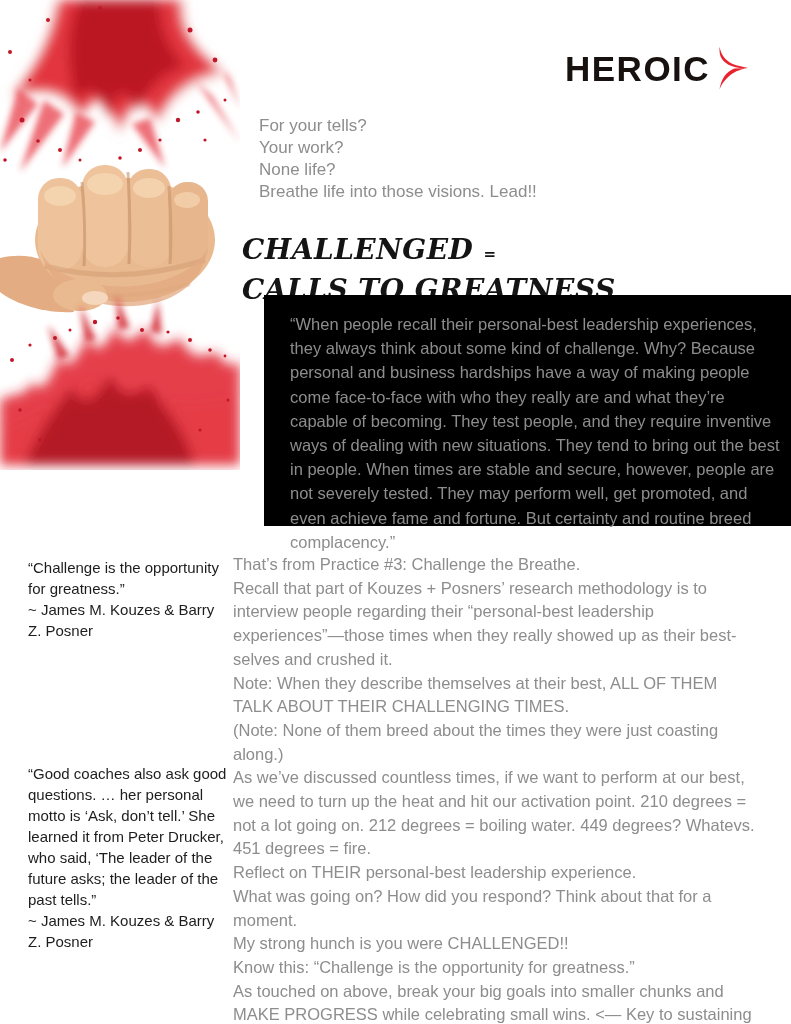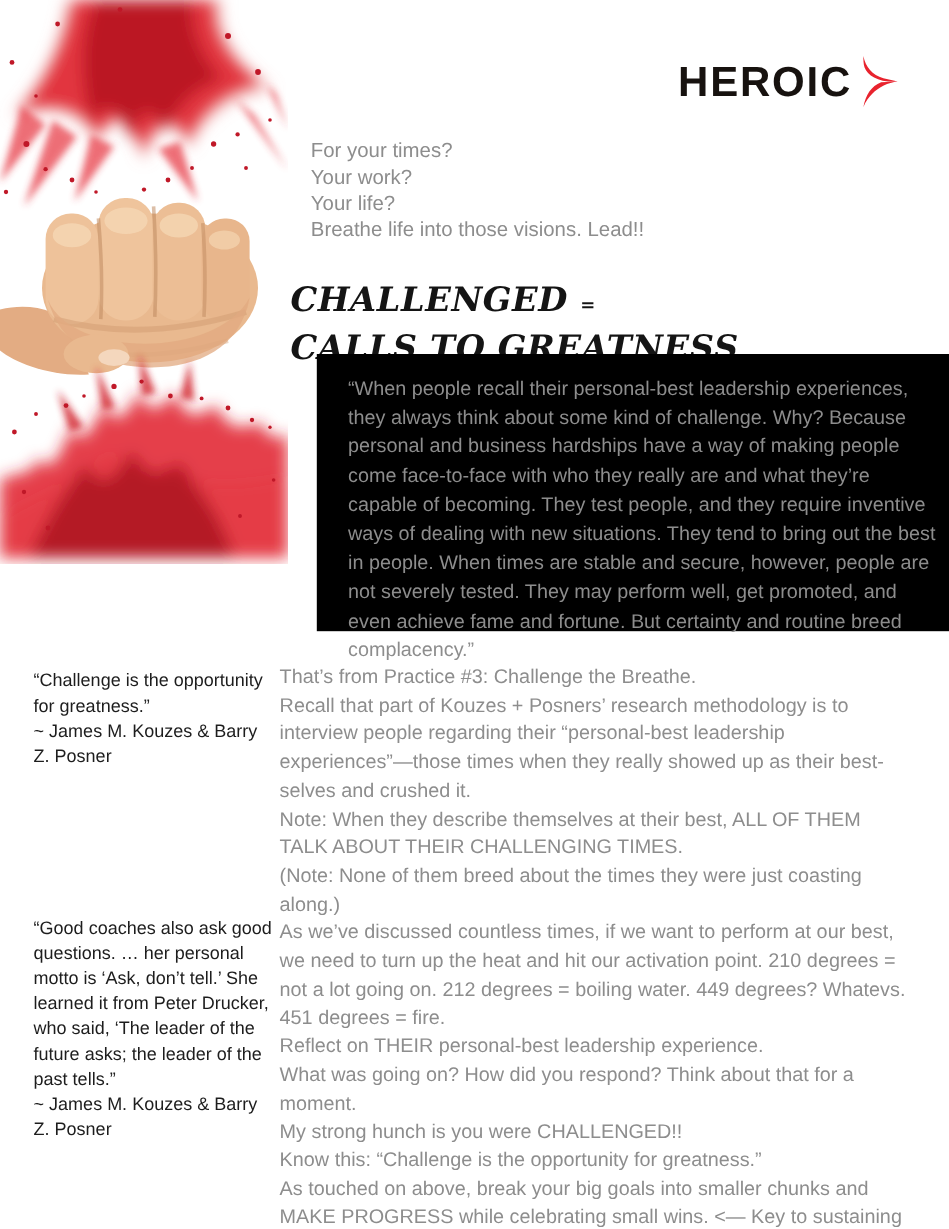--- a/index.html
+++ b/index.html
@@ -145,23 +145,23 @@
     <span class="logo-text">HEROIC</span>
     <span class="logo-mark">
       <svg viewBox="0 0 40 46" width="37" height="46" aria-hidden="true">
         <path d="M7,0 C9,10 15,17 25,20 L38,23 C21,24 11,18 8,10 C7,7 7,3 7,0 Z" fill="#e8232e"></path>
         <path d="M38,23 C29,24 21,28 15,34 C12,37 9,41 7,46 C9,35 14,27 23,23.5 Z" fill="#e8232e"></path>
       </svg>
     </span>
   </div>
 
   <div class="intro">
-    <div>For your times?</div>
+    <div>For your tells?</div>
     <div>Your work?</div>
-    <div>Your life?</div>
+    <div>None life?</div>
     <div>Breathe life into those visions. Lead!!</div>
   </div>
 
   <div class="headline">
     <div>
       <span>CHALLENGED</span>
       <span class="eq">=</span>
     </div>
     <div>CALLS TO GREATNESS</div>
   </div>

